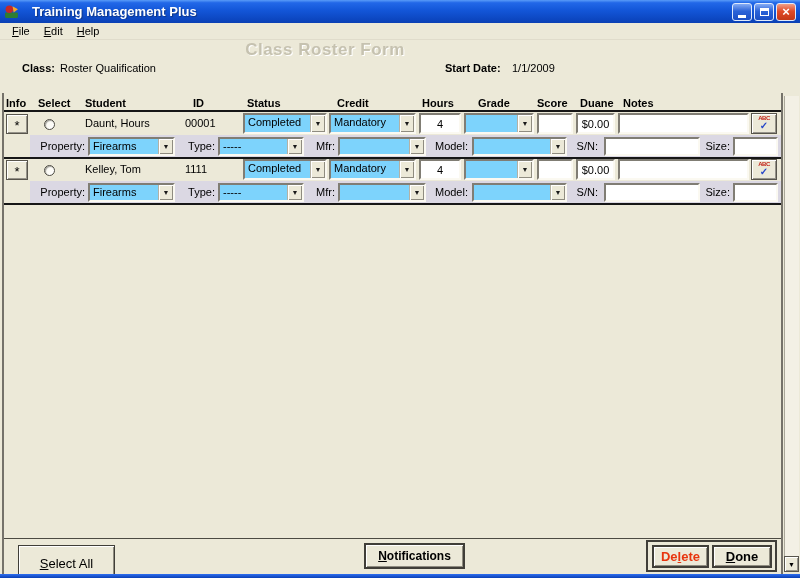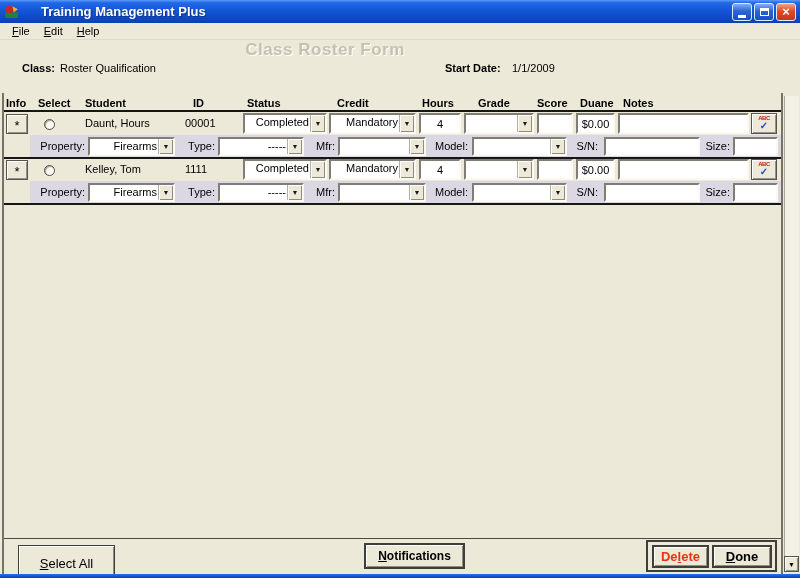--- a/index.html
+++ b/index.html
@@ -10,21 +10,21 @@
   }
   .abs { position:absolute; }
   .b { font-weight:bold; }
   .r { text-align:right; }
   .ac { text-decoration:underline; }
 
   
   .titlebar { left:0; top:0; width:800px; height:23px;
     background:linear-gradient(180deg,#5a9cf8 0%,#2268e8 12%,#1356d8 45%,#0c46c0 85%,#0a40b4 100%);
     display:flex; align-items:center; padding:0 4px; }
-  .apptitle { color:#fff; font-size:13px; font-weight:bold; text-shadow:1px 1px 1px #0d3585; margin-left:22px; flex:1;
+  .apptitle { color:#fff; font-size:13px; font-weight:bold; text-shadow:1px 1px 1px #0d3585; margin-left:13px; flex:1;
     white-space:nowrap; overflow:hidden; }
   .wbtn { width:20px; height:18px; border-radius:3px; margin-left:2px; border:1px solid #dfeafc;
     display:flex; align-items:center; justify-content:center; color:#fff; cursor:default;
     background:linear-gradient(180deg,#86acf4,#2b63d8 45%,#1b4fc4); }
   .wbtn.close { background:linear-gradient(180deg,#f0a089,#e04a28 45%,#c43818); font-size:13px; font-weight:bold; }
   .glyph-min { display:block; width:8px; height:3px; background:#fff; margin-top:9px; }
   .glyph-max { display:block; width:9px; height:8px; border:1px solid #fff; border-top:3px solid #fff; }
 
   
   .menubar { left:0; top:23px; width:800px; height:17px; background:#ece9d8;
@@ -36,21 +36,21 @@
     color:#c6c2b0; text-shadow:1px 1px 0 #ffffff; letter-spacing:.5px; }
 
   
   .vline { width:2px; background:#75726a; }
   .sep { background:#161616; }
   .band { background:#dbd8e3; }
 
   
   .sunken { background:#fff; border:2px solid; border-color:#807d74 #fbf9f1 #fbf9f1 #807d74; }
   input.sunken { padding:0 3px; font:11px "Liberation Sans",sans-serif; color:#000; }
-  .combo { display:flex; background:#ffffff;text-align:right; }
+  .combo { display:flex; background:#7dd3fc; }
   .cval { flex:1; font-size:11px; padding:1px 1px 0 3px; white-space:nowrap; overflow:hidden; }
   .carr { width:15px; background:#ece9d8; display:flex; align-items:center; justify-content:center;
     font-size:7px; color:#1a1a1a; box-shadow:inset 1px 1px 0 #fff, inset -1px -1px 0 #8f8c80; border-left:1px solid #b4b1a4; }
   .raised { background:#ece9d8; border:1px solid #58554c;
     box-shadow:inset 1px 1px 0 #fff, inset -1px -1px 0 #96938a;
     display:flex; align-items:center; justify-content:center; }
   .radio { width:11px; height:11px; border-radius:50%; border:1px solid #4c4a42; background:#fdfcf7;
     box-shadow:inset 1px 1px 1px rgba(90,88,80,.55), inset -1px -1px 0 #fff; display:block; }
   .btn { background:#ece9d8; border:1px solid #403e38;
     box-shadow:inset 1px 1px 0 #fff, inset -1px -1px 0 #8f8c80;

